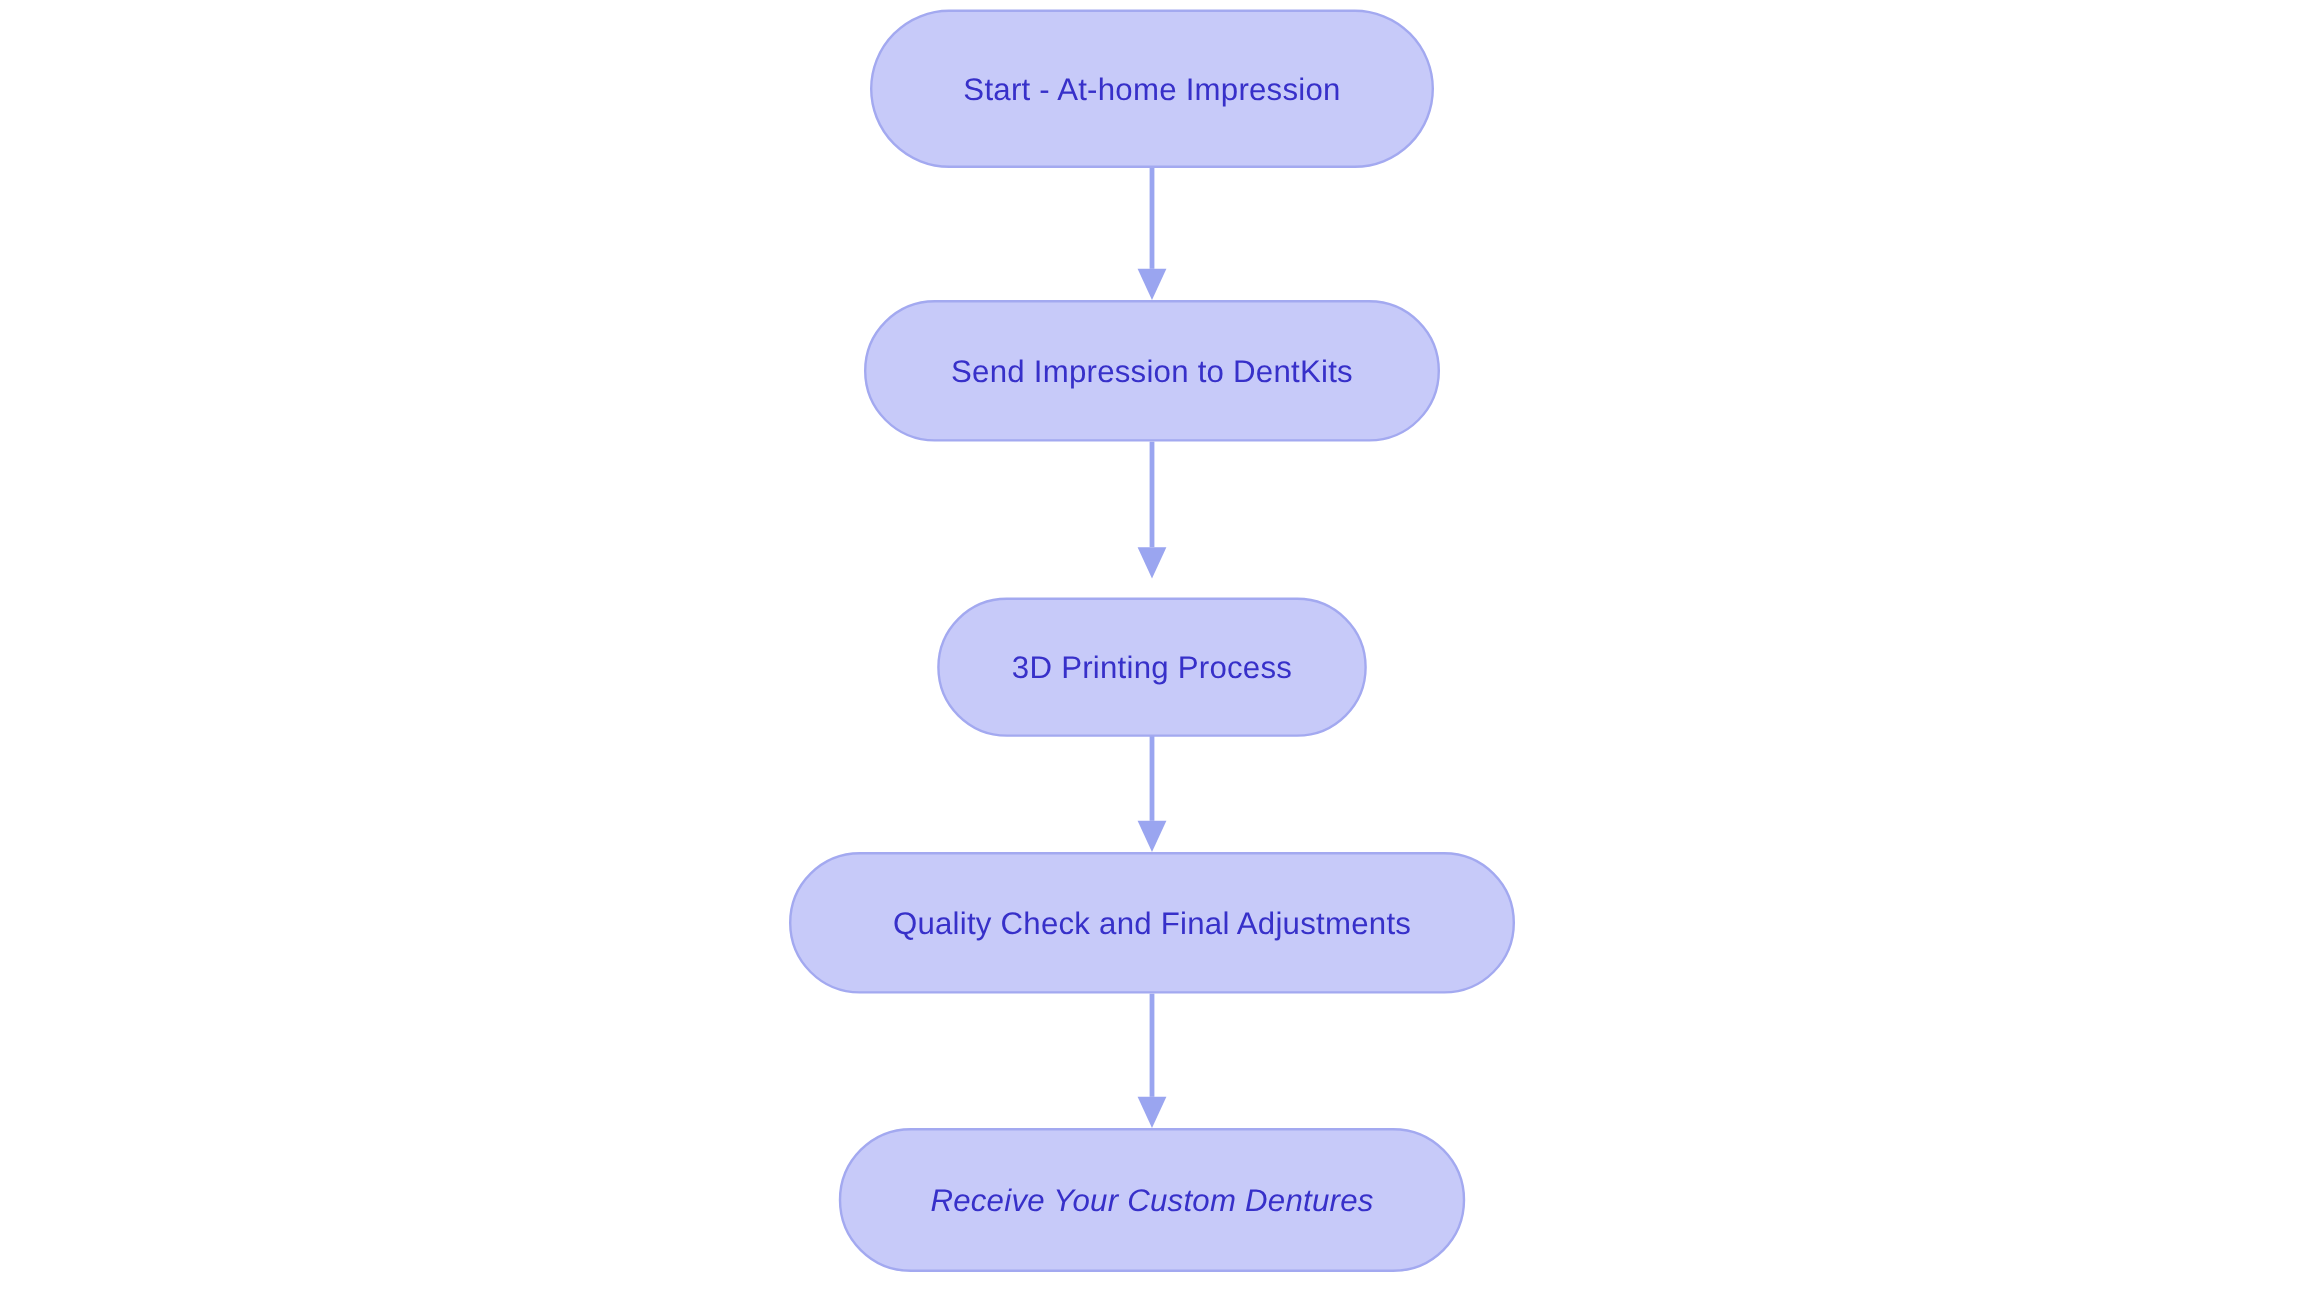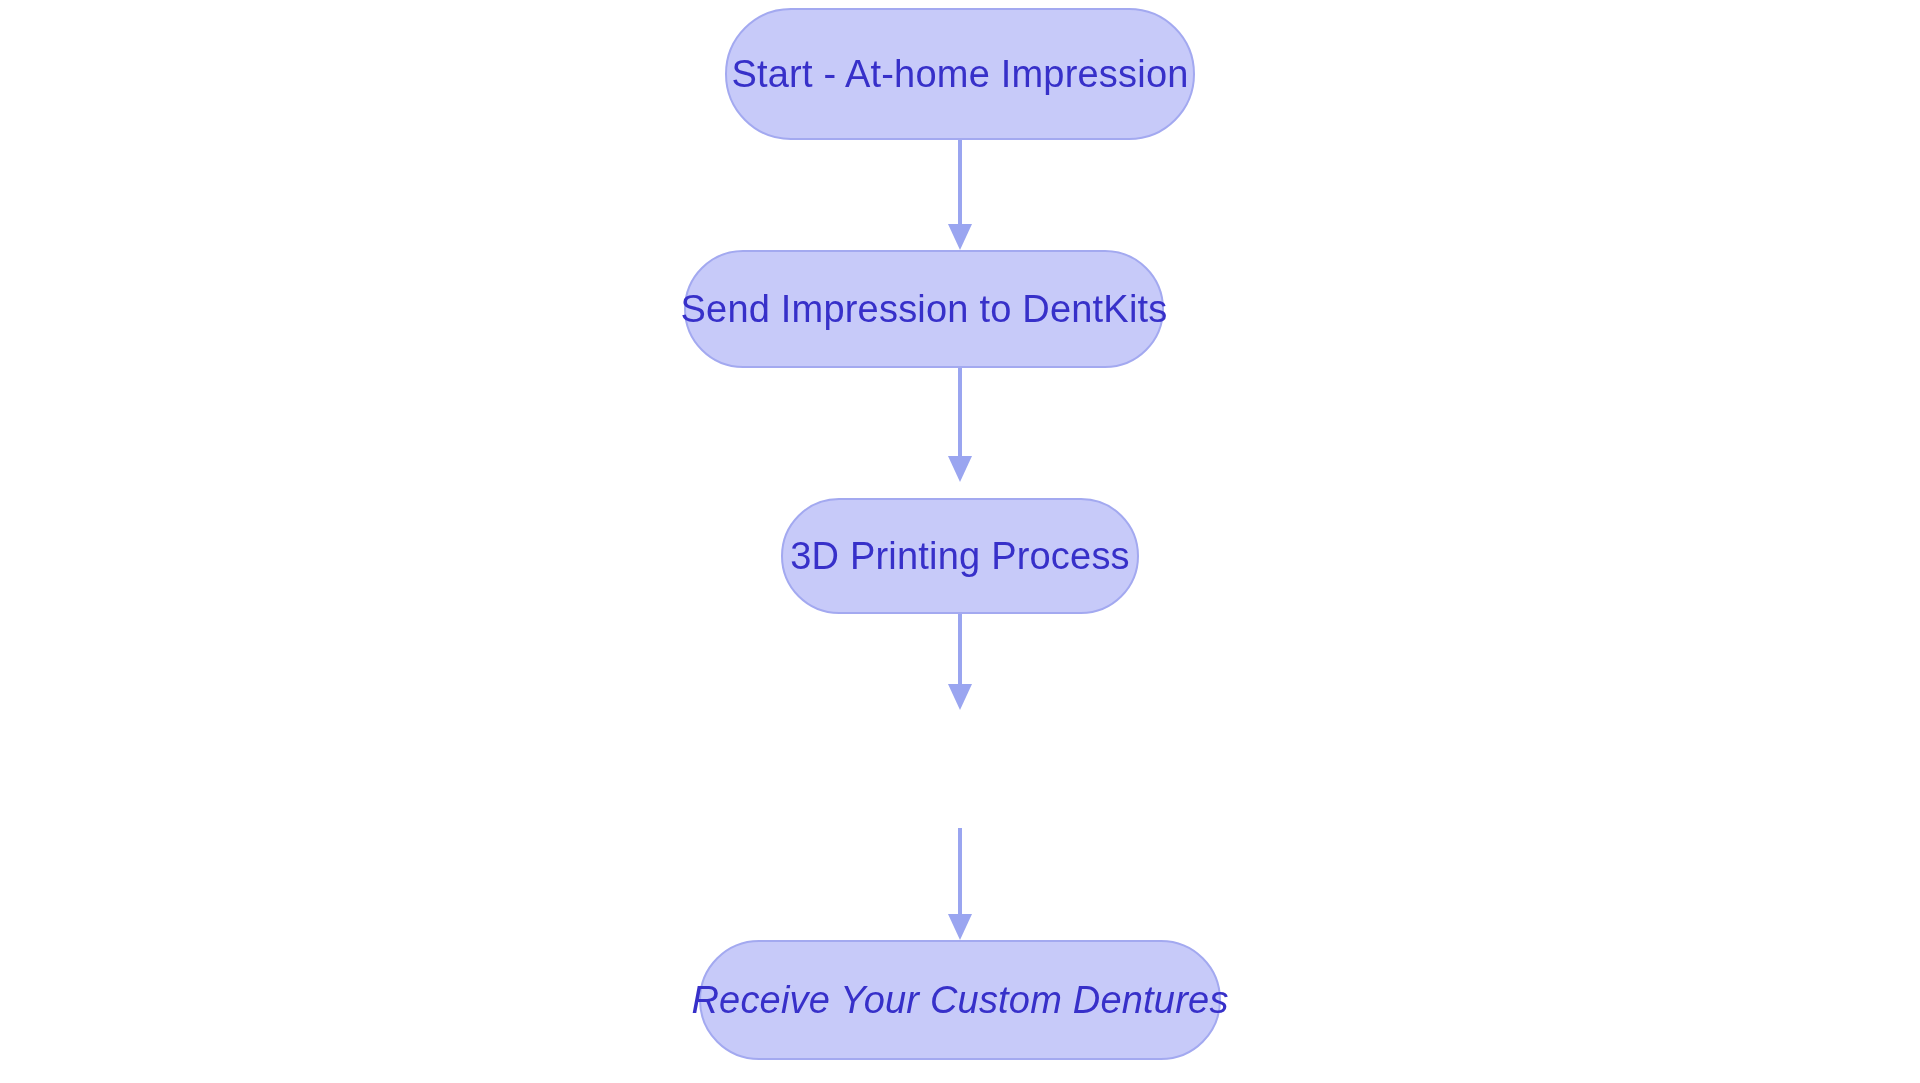--- a/index.html
+++ b/index.html
@@ -25,21 +25,21 @@
   .flow-node {
     position: absolute;
     box-sizing: border-box;
     display: flex;
     align-items: center;
     justify-content: center;
     background: #c7caf9;
     border: 2px solid #a3a9f0;
     border-radius: 9999px;
     color: #3730c9;
-    font-size: 38px;
+    font-size: 26px;
     font-weight: 400;
     letter-spacing: 0.2px;
     white-space: nowrap;
     transform: translateX(-50%);
   }
 
   .node-label {
     display: block;
     line-height: 1;
     padding: 0 10px;
@@ -94,26 +94,29 @@
 
   <div class="flow-edge" style="left:960px; top:828px; width:40px; height:112px;">
     <div class="edge-line" style="height:86px;"></div>
     <div class="edge-head"></div>
   </div>
 
   <div class="flow-node" style="left:960px; top:8px; width:470px; height:132px;">
     <span class="node-label">Start - At-home Impression</span>
   </div>
 
-  <div class="flow-node" style="left:924px; top:250px; width:480px; height:118px;">
+  <div class="flow-node" style="left:960px; top:250px; width:480px; height:118px;">
     <span class="node-label">Send Impression to DentKits</span>
   </div>
 
   <div class="flow-node" style="left:960px; top:498px; width:358px; height:116px;">
     <span class="node-label">3D Printing Process</span>
   </div>
 
+  <div class="flow-node" style="left:960px; top:710px; width:605px; height:118px;">
+    <span class="node-label">Quality Check and Final Adjustments</span>
+  </div>
 
   <div class="flow-node" style="left:960px; top:940px; width:522px; height:120px;font-style:italic;">
     <span class="node-label">Receive Your Custom Dentures</span>
   </div>
 
 </div>
 
 </body></html>

